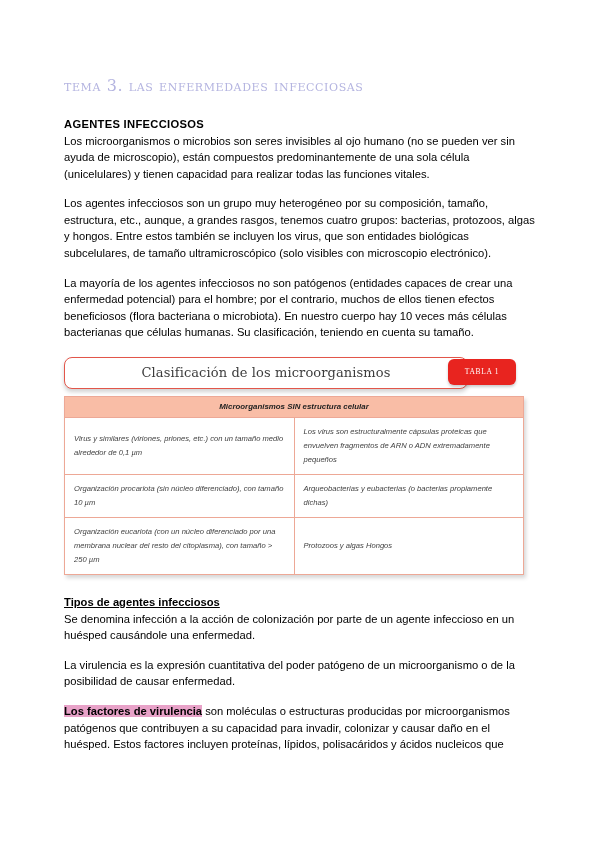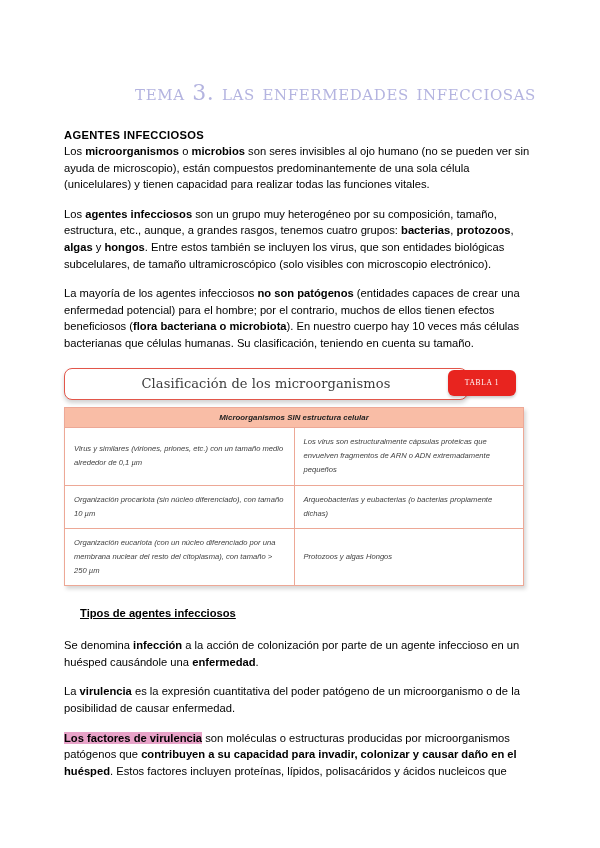--- a/index.html
+++ b/index.html
@@ -17,23 +17,23 @@
   .page {
     position: relative;
     width: 600px;
     height: 848px;
     box-sizing: border-box;
     padding: 0 64px;
   }
 
   
   .doc-title {
-    text-align: right;
+    text-align: left;
     font-family: "DejaVu Serif", "Liberation Serif", serif;
-    font-size: 22px;
+    font-size: 16px;
     line-height: 1.1;
     font-weight: 400;
     color: #b4b4e0;
     letter-spacing: 0.6px;
     font-variant: small-caps;
     text-transform: lowercase;
     padding-top: 66px;
     white-space: nowrap;
   }
 
@@ -51,24 +51,24 @@
     margin: 0;
     text-align: left;
   }
   p.gap {
     margin-top: 13px;
   }
   .u-head {
     font-size: 11.2px;
     font-weight: bold;
     text-decoration: underline;
-    margin: 16px;
+    margin: 0;
     line-height: 1.48;
   }
-  b { font-weight: bold; }
+  b { font-weight: normal; }
   .hl {
     background: #e8a2c8;
     font-weight: bold;
   }
 
   
   .figure {
     margin: 16px 0 0 0;
     width: 452px;
     position: relative;

